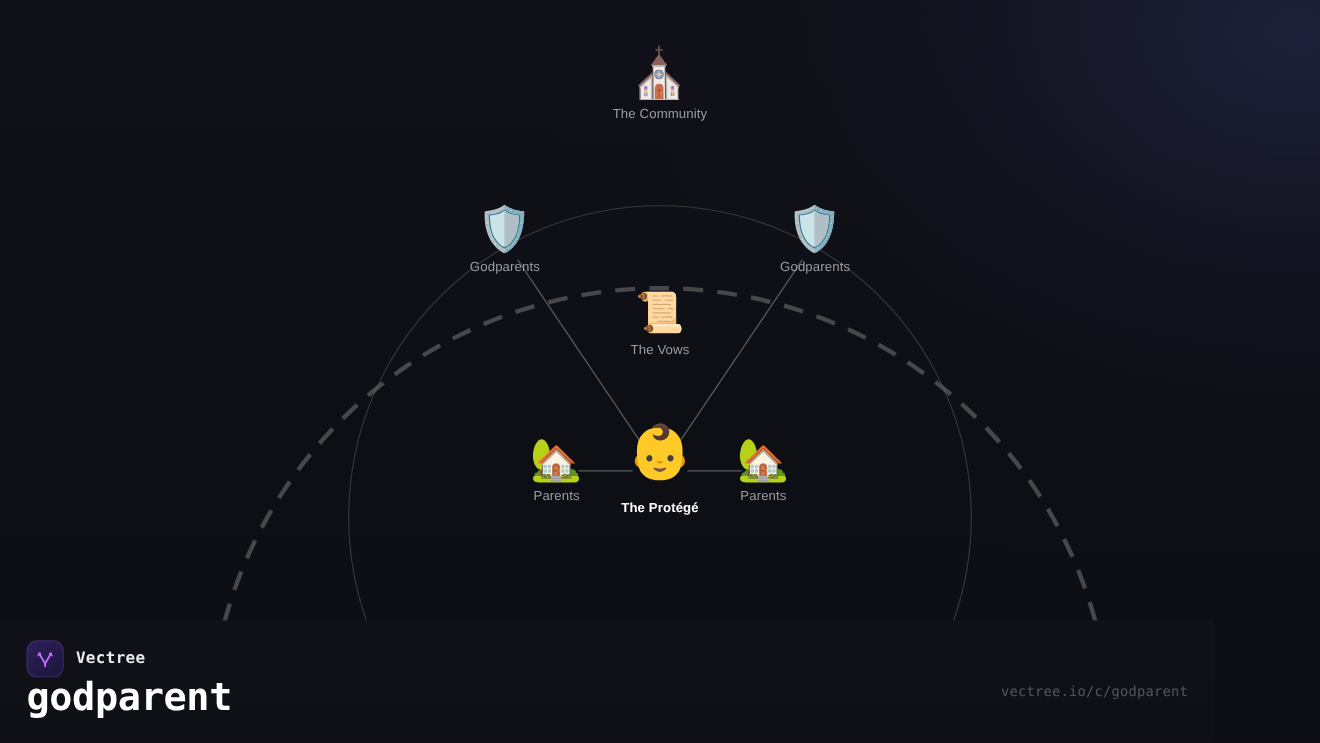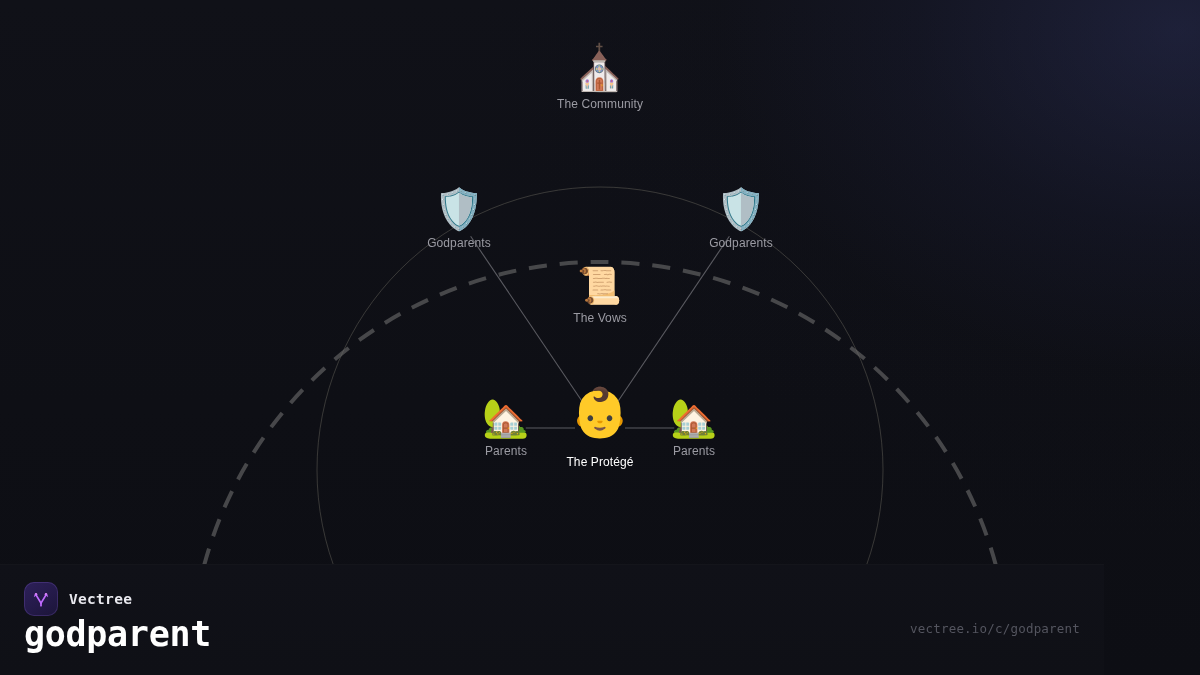--- a/index.html
+++ b/index.html
@@ -53,21 +53,21 @@
     margin-top: 7px;
     font-size: 12px;
     color: #9b9ba3;
     letter-spacing: 0.1px;
     white-space: nowrap;
     text-align: right;
     font-family: "Liberation Sans", sans-serif;
   }
   .node.focus .node-label {
     color: #ffffff;
-    font-weight: normal;
+    font-weight: bold;
     margin-top: 19px;
   }
 
   
   #footer {
     position: absolute;
     left: 0;
     bottom: 0;
     width: 1104px;
     height: 110px;

